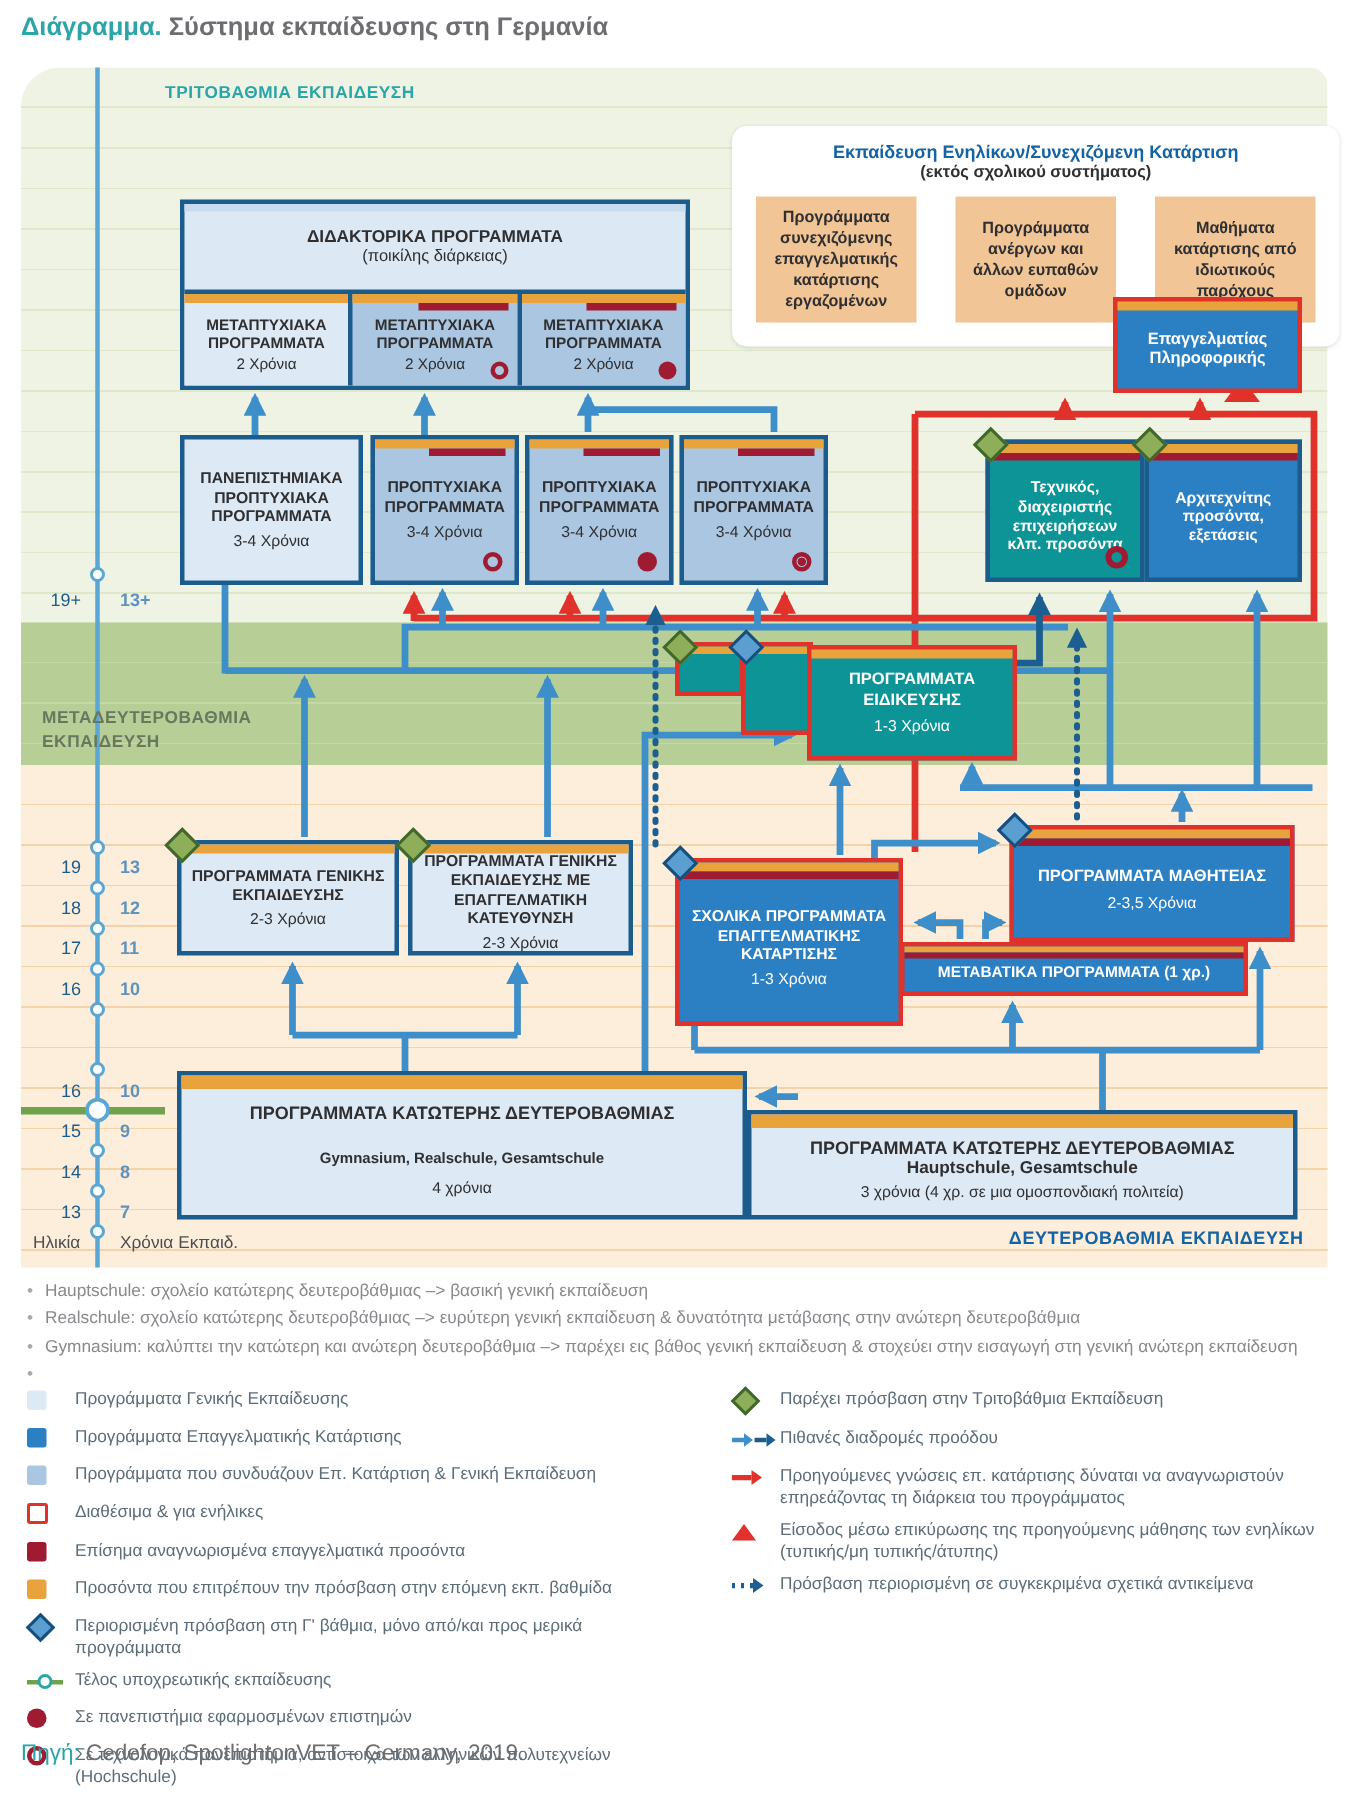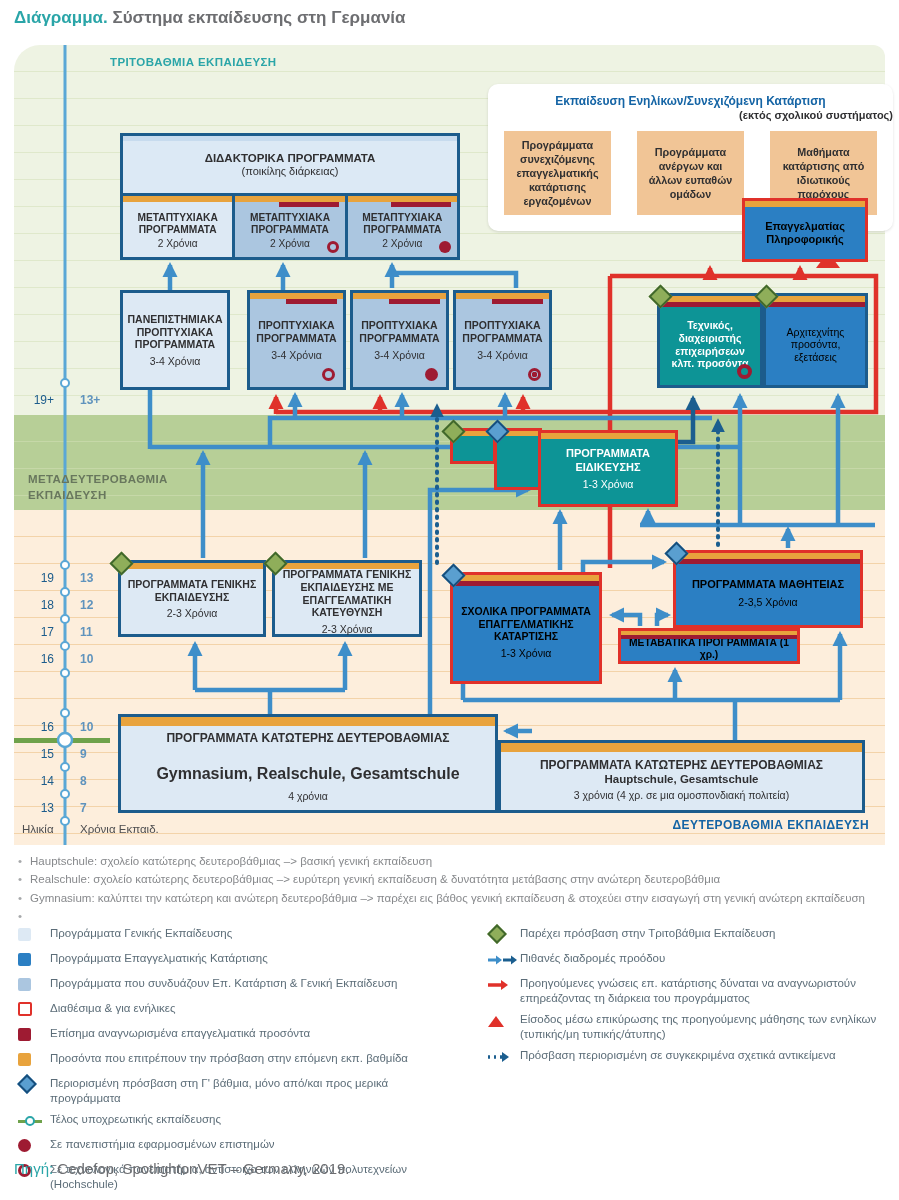--- a/index.html
+++ b/index.html
@@ -26,21 +26,21 @@
   .age{left:14px;width:40px;text-align:right;font-weight:normal;color:#1c5c8c;}
   .yr{left:80px;font-weight:600;color:#5f93bd;}
   .axcap{position:absolute;font-size:11.5px;color:#4d4d4f;}
   
   .box{position:absolute;border:3px solid #1c5c8c;background:#dde9f4;color:#2f2f31;
        display:flex;flex-direction:column;align-items:center;justify-content:center;
        text-align:center;box-sizing:border-box;}
   .box .bt{font-weight:bold;font-size:10.5px;line-height:1.2;}
   .box .bd{font-size:10.5px;margin-top:4px;}
   .box.mid{background:#abc6e0;}
-  .box.blue{background:#2b7fc3;color:#000000;}
+  .box.blue{background:#2b7fc3;color:#ffffff;}
   .box.teal{background:#0d9496;color:#fff;}
   .box.redb{border-color:#e0312a;}
   .so,.sr,.srp,.sl{position:absolute;left:0;right:0;}
   .so{top:0;height:6px;background:#e8a33d;}
   .sr{top:6px;height:5px;background:#9e1b32;}
   .srp{top:6px;height:5px;background:#9e1b32;left:auto;right:6px;width:55%;}
   .sl{top:0;height:5px;background:#c7dbee;}
   .diamond{position:absolute;width:13px;height:13px;top:-8px;left:-8px;transform:rotate(45deg);}
   .diamond.green{background:#8fae5a;border:2px solid #41682c;}
   .diamond.blued{background:#5a9fd0;border:2px solid #164f7d;}
@@ -58,21 +58,21 @@
   .mbox{position:relative;flex:1;display:flex;flex-direction:column;align-items:center;justify-content:center;text-align:center;background:#dde9f4;padding-top:8px;box-sizing:border-box;}
   .mbox.mid{background:#abc6e0;}
   .mbox + .mbox{border-left:3px solid #1c5c8c;}
   .mbox .bt{font-weight:bold;font-size:10.2px;line-height:1.15;color:#2f2f31;text-align:center;}
   .mbox .bd{font-size:10.2px;margin-top:2px;color:#2f2f31;}
   .mbox .circ{right:6px;bottom:4px;width:12px;height:12px;}
   
   #adult{left:488px;top:48px;width:405px;height:147px;background:#fff;border-radius:10px;
          box-shadow:0 1px 3px rgba(0,0,0,.12);margin-top:36px;}
   #adult h3{margin:10px 12px 0;font-size:12px;color:#1464a5;text-align:center;}
-  #adult .sub{font-size:11px;font-weight:bold;color:#2f2f31;text-align:right;margin-top:1px;}
+  #adult .sub{font-size:11px;font-weight:bold;color:#2f2f31;text-align:center;margin-top:1px;}
   #adult .row{display:flex;gap:26px;margin:10px 16px 0;}
   #adult .tan{flex:1;background:#f1c596;min-height:84px;display:flex;align-items:center;justify-content:center;
               text-align:center;font-weight:bold;font-size:10.8px;color:#2f2f31;line-height:1.3;padding:4px 6px;box-sizing:border-box;}
   
   #notes{left:18px;top:852px;width:870px;}
   .note{display:flex;font-size:11.5px;color:#87898c;line-height:1.6;}
   .note .b{color:#a6a8aa;margin-right:8px;}
   
   .lcol{position:absolute;top:926px;}
   #lcol-left{left:18px;width:430px;}
@@ -246,21 +246,21 @@
       <div class="mbox mid">
         <span class="so"></span>
           <span class="srp"></span>
         <div class="bt">ΜΕΤΑΠΤΥΧΙΑΚΑ ΠΡΟΓΡΑΜΜΑΤΑ</div>
         <div class="bd">2 Χρόνια</div>
         <span class="circ filled"></span>
       </div>
     </div>
   </div>
 
-  <div class="box" style="left:120px;top:290px;width:110px;height:100px">
+  <div class="box" style="left:120px;top:290px;width:122px;height:100px">
     <div class="bt">ΠΑΝΕΠΙΣΤΗΜΙΑΚΑ ΠΡΟΠΤΥΧΙΑΚΑ ΠΡΟΓΡΑΜΜΑΤΑ</div>
     <div class="bd">3-4 Χρόνια</div>
   </div>
   <div class="box mid" style="left:247px;top:290px;width:99px;height:100px">
     <span class="so"></span>
       <span class="srp"></span>
     <div class="bt">ΠΡΟΠΤΥΧΙΑΚΑ ΠΡΟΓΡΑΜΜΑΤΑ</div>
     <div class="bd">3-4 Χρόνια</div>
     <span class="circ open"></span>
   </div>
@@ -288,21 +288,21 @@
     <span class="so"></span>
       <span class="sr"></span>
     <span class="diamond green"></span>
     <div class="bt" style="font-weight:600;padding:8px 4px 0">Τεχνικός, διαχειριστής επιχειρήσεων κλπ. προσόντα</div>
     <span class="circ ring"></span>
   </div>
   <div class="box blue" style="left:763px;top:293px;width:105px;height:95px">
     <span class="so"></span>
       <span class="sr"></span>
     <span class="diamond green"></span>
-    <div class="bt" style="font-weight:400;padding:8px 4px 0">Αρχιτεχνίτης προσόντα, εξετάσεις</div>
+    <div class="bt" style="font-weight:700;padding:8px 4px 0">Αρχιτεχνίτης προσόντα, εξετάσεις</div>
   </div>
 
   <div class="box teal redb" style="left:450px;top:428px;width:46px;height:36px">
     <span class="so" style="height:5px"></span>
     <span class="diamond green"></span>
   </div>
   <div class="box teal redb" style="left:494px;top:428px;width:48px;height:62px">
     <span class="so" style="height:5px"></span>
     <span class="diamond blued"></span>
   </div>
@@ -332,30 +332,30 @@
     <div class="bt" style="padding-top:8px">ΣΧΟΛΙΚΑ ΠΡΟΓΡΑΜΜΑΤΑ ΕΠΑΓΓΕΛΜΑΤΙΚΗΣ ΚΑΤΑΡΤΙΣΗΣ</div>
     <div class="bd">1-3 Χρόνια</div>
   </div>
   <div class="box blue redb" style="left:673px;top:550px;width:190px;height:78px">
     <span class="so"></span>
       <span class="sr"></span>
     <span class="diamond blued"></span>
     <div class="bt" style="padding-top:8px;font-size:11px">ΠΡΟΓΡΑΜΜΑΤΑ ΜΑΘΗΤΕΙΑΣ</div>
     <div class="bd">2-3,5 Χρόνια</div>
   </div>
-  <div class="box blue redb" style="left:618px;top:628px;width:182px;height:36px">
+  <div class="box blue redb" style="left:600px;top:628px;width:232px;height:36px">
     <span class="so" style="height:4px"></span>
       <span class="sr" style="top:4px;height:4px"></span>
     <div class="bt" style="padding-top:6px;font-size:10.3px">ΜΕΤΑΒΑΤΙΚΑ ΠΡΟΓΡΑΜΜΑΤΑ (1 χρ.)</div>
   </div>
 
   <div class="box" style="left:118px;top:714px;width:380px;height:99px">
     <span class="so" style="height:9px"></span>
     <div class="bt" style="font-size:12px;padding-top:6px">ΠΡΟΓΡΑΜΜΑΤΑ ΚΑΤΩΤΕΡΗΣ ΔΕΥΤΕΡΟΒΑΘΜΙΑΣ</div>
-    <div class="bt" style="font-size:16px;margin-top:18px">Gymnasium, Realschule, Gesamtschule</div>
+    <div class="bt" style="font-size:10px;margin-top:18px">Gymnasium, Realschule, Gesamtschule</div>
     <div class="bd" style="margin-top:7px">4 χρόνια</div>
   </div>
   <div class="box" style="left:498px;top:740px;width:367px;height:73px">
     <span class="so" style="height:9px"></span>
     <div class="bt" style="font-size:12px;padding-top:6px">ΠΡΟΓΡΑΜΜΑΤΑ ΚΑΤΩΤΕΡΗΣ ΔΕΥΤΕΡΟΒΑΘΜΙΑΣ</div>
     <div class="bt" style="font-size:11.5px;margin-top:1px">Hauptschule, Gesamtschule</div>
     <div class="bd" style="margin-top:2px">3 χρόνια (4 χρ. σε μια ομοσπονδιακή πολιτεία)</div>
   </div>
 
   <div class="abs" id="notes">

